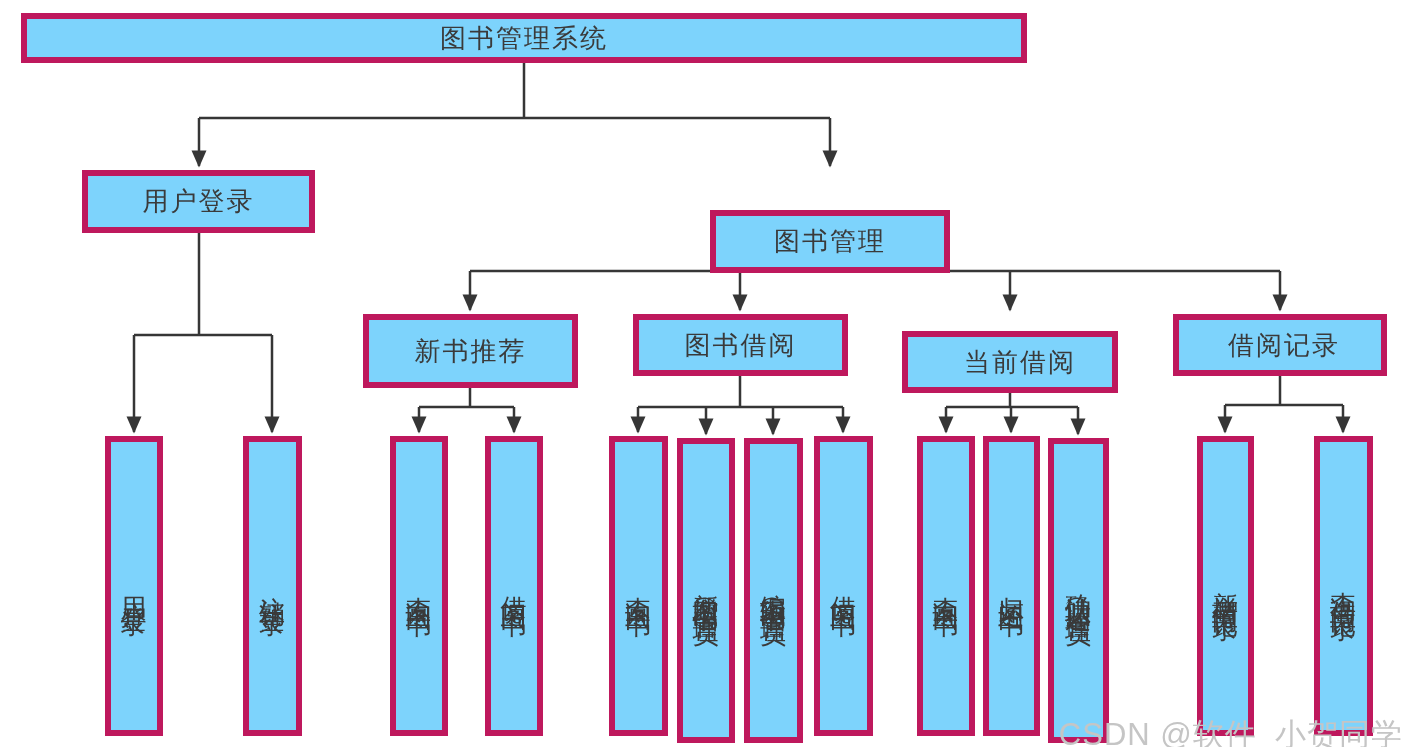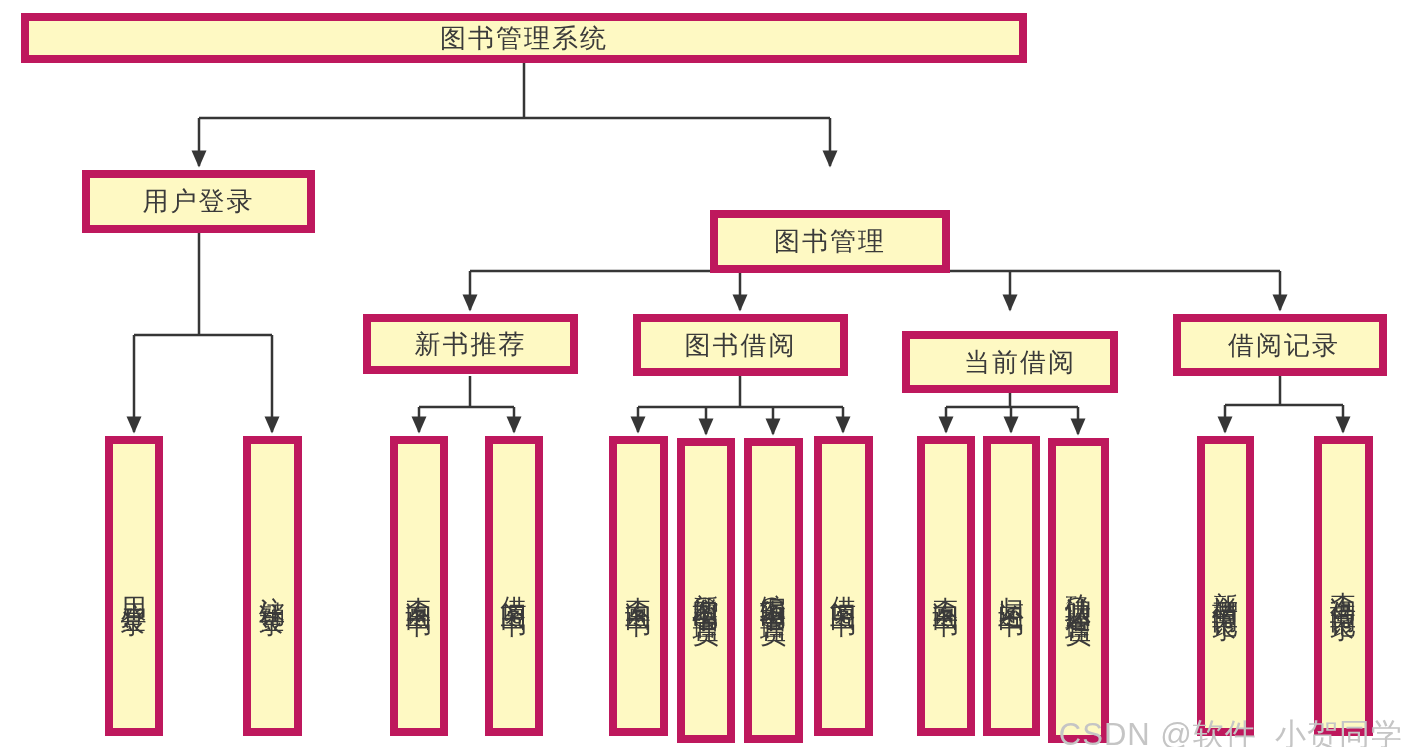--- a/index.html
+++ b/index.html
@@ -12,22 +12,22 @@
     font-family: "Liberation Sans", sans-serif;
   }
   #connectors {
     position: absolute;
     left: 0; top: 0;
     z-index: 0;
   }
   .node {
     position: absolute;
     box-sizing: border-box;
-    background: #fef9c3;
-    border: 8px solid #be185d;
+    background: #7dd3fc;
+    border: 6px solid #be185d;
     display: flex;
     align-items: center;
     justify-content: center;
     color: #3a3a3a;
     font-size: 26px;
     letter-spacing: 2px;
     z-index: 1;
     white-space: nowrap;
   }
   .leaf {
@@ -106,21 +106,21 @@
     <span>图书管理系统</span>
   </div>
 
   <div class="node" style="left:82px; top:170px; width:233px; height:63px;">
     <span>用户登录</span>
   </div>
   <div class="node" style="left:710px; top:170px; width:240px; height:63px;margin-top:40px;">
     <span>图书管理</span>
   </div>
 
-  <div class="node" style="left:363px; top:314px; width:215px; height:60px;text-align:right;">
+  <div class="node" style="left:363px; top:314px; width:215px; height:74px;text-align:right;">
     <span>新书推荐</span>
   </div>
   <div class="node" style="left:633px; top:314px; width:215px; height:62px;align-items:center;">
     <span>图书借阅</span>
   </div>
   <div class="node" style="left:902px; top:331px; width:216px; height:62px;padding-left:20px;">
     <span>当前借阅</span>
   </div>
   <div class="node" style="left:1173px; top:314px; width:214px; height:62px;padding-left:8px;">
     <span>借阅记录</span>

